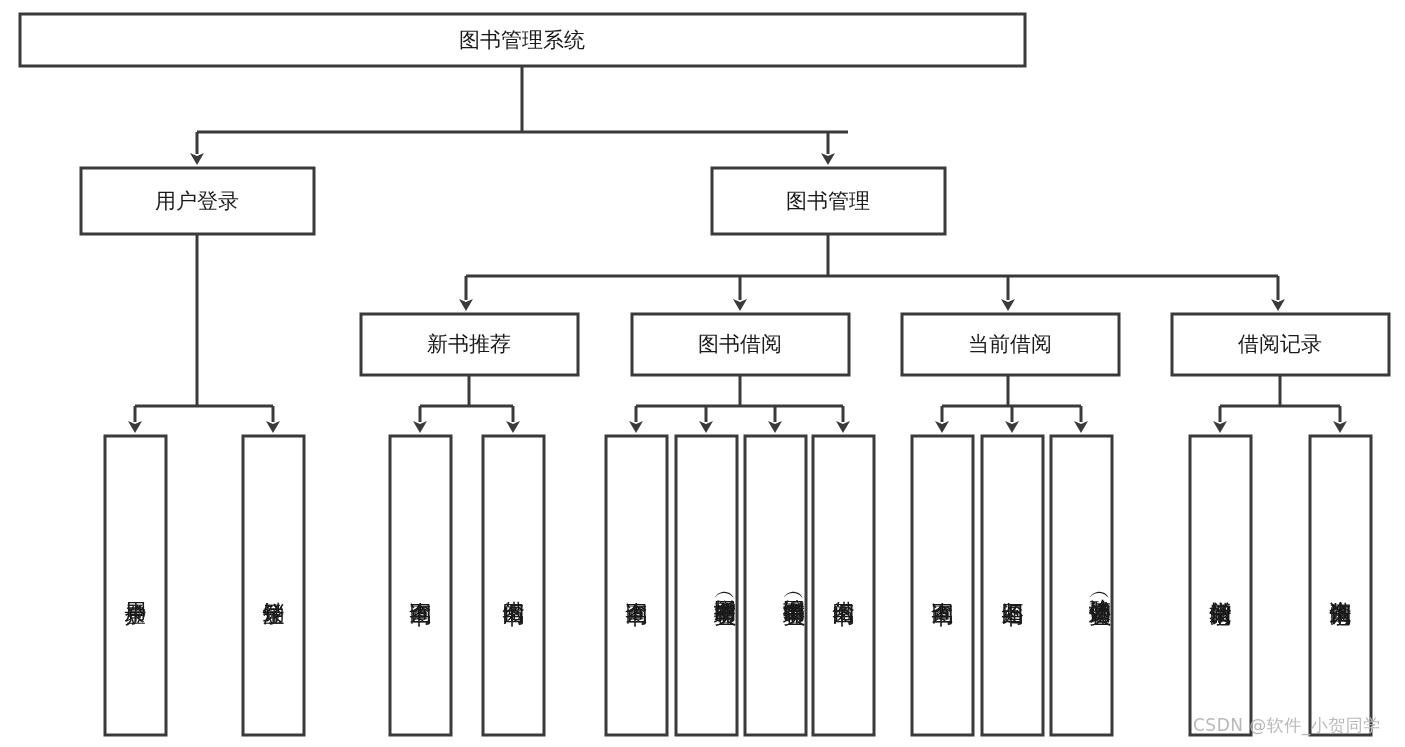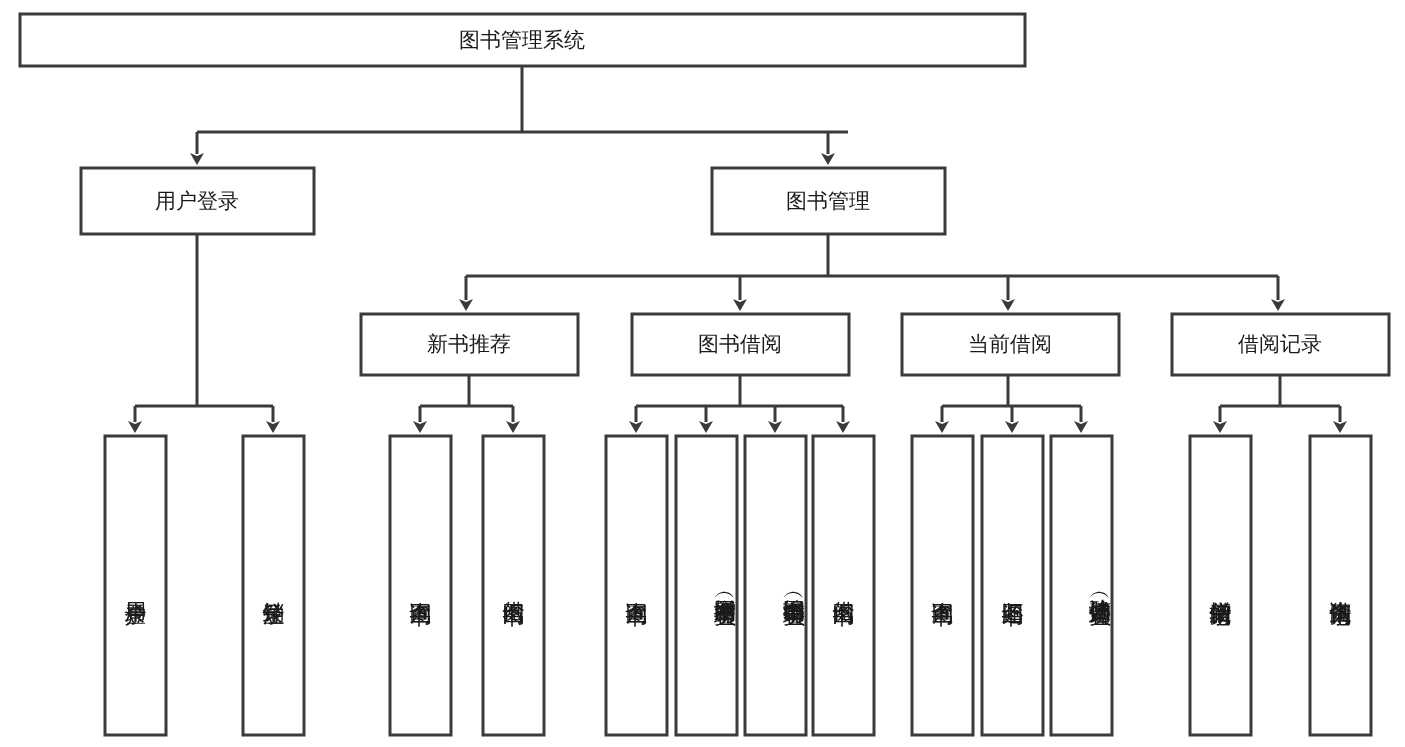--- a/index.html
+++ b/index.html
@@ -218,14 +218,15 @@
   <div class="leaf-label-wrap" style="left:606px; top:436px; width:61px; height:299px;">查询图书</div>
   <div class="leaf-label-wrap" style="left:676px; top:436px; width:61px; height:299px; align-items:flex-start;">新增图书（管理员）</div>
   <div class="leaf-label-wrap" style="left:745px; top:436px; width:61px; height:299px; align-items:flex-start;">编辑图书（管理员）</div>
   <div class="leaf-label-wrap" style="left:813px; top:436px; width:61px; height:299px;">借阅图书</div>
   <div class="leaf-label-wrap" style="left:912px; top:436px; width:61px; height:299px;">查询图书</div>
   <div class="leaf-label-wrap" style="left:982px; top:436px; width:61px; height:299px;">归还图书</div>
   <div class="leaf-label-wrap" style="left:1051px; top:436px; width:61px; height:299px; align-items:flex-start;">确认归还（管理员）</div>
   <div class="leaf-label-wrap" style="left:1190px; top:436px; width:61px; height:299px;">新增借阅记录</div>
   <div class="leaf-label-wrap" style="left:1310px; top:436px; width:61px; height:299px;">查询借阅记录</div>
 
+  <div class="watermark" style="left:1193px; top:714px;">CSDN @软件_小贺同学</div>
 
 </div>
 
 </body></html>

